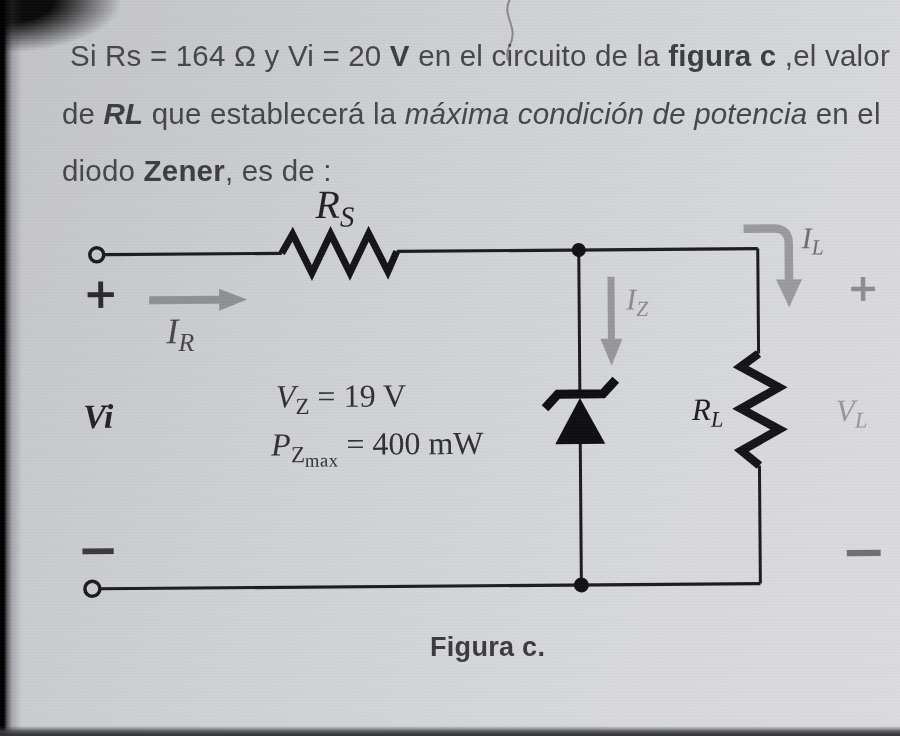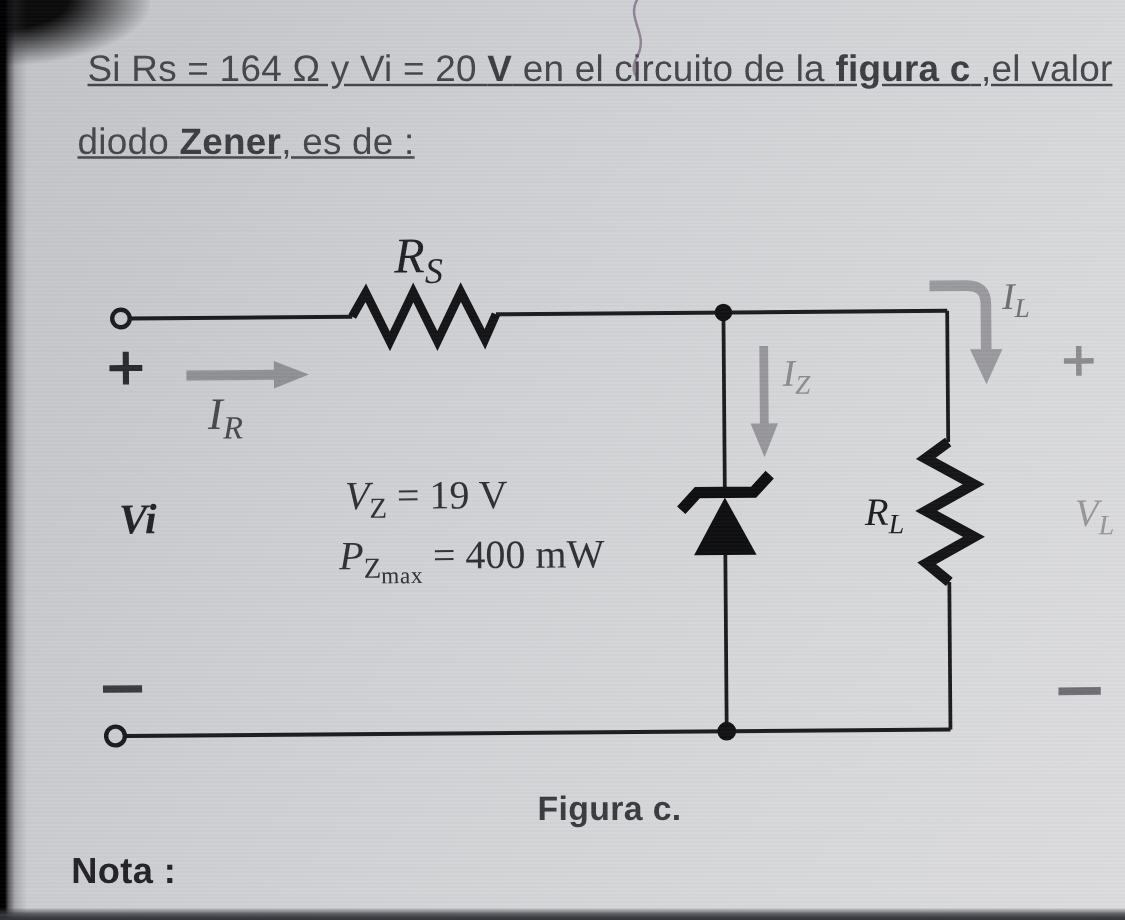--- a/index.html
+++ b/index.html
@@ -16,21 +16,21 @@
   
   .edge-left{position:absolute;left:0;top:0;width:22px;height:100%;
     background:linear-gradient(90deg,#000 0 4px,rgba(15,15,20,.6) 7px,rgba(60,60,68,.25) 12px,rgba(0,0,0,0) 22px);}
   .corner-tl{position:absolute;left:0;top:0;width:120px;height:52px;
     background:radial-gradient(ellipse at 0 0,rgba(0,0,0,.95) 32%,rgba(0,0,0,0) 72%);}
   .edge-bottom{position:absolute;left:0;bottom:0;width:100%;height:10px;
     background:linear-gradient(180deg,rgba(40,40,46,0) 0,rgba(62,63,68,.85) 55%,#2c2d32 100%);}
   
   #question{position:absolute;left:62px;top:27px;width:824px;
     font-size:29.5px;line-height:57.5px;color:#45464b;letter-spacing:.2px;}
-  .qline{white-space:nowrap;text-decoration:underline;}
+  .qline{white-space:nowrap;}
   .qline.first{padding-left:8px;}
   .b{font-weight:700;color:#3c3d42;}
   .i{font-style:italic;}
   .bi{font-weight:700;font-style:italic;color:#3c3d42;}
   
   #circuit{position:absolute;inset:0;transform:rotate(-.45deg);transform-origin:450px 410px;}
   .lbl{position:absolute;font-family:"Liberation Serif",serif;font-style:italic;line-height:1;}
   .lbl sub{font-size:.72em;vertical-align:-.3em;line-height:0;}
   .lbl sub.rom{font-style:normal;}
   .lbl .rest{font-style:normal;}
@@ -40,20 +40,21 @@
   #note{position:absolute;left:57px;top:681px;font-size:29px;font-weight:700;color:#232327;letter-spacing:.3px;}
 </style>
 </head>
 <body>
 
 <div id="page">
   <div id="softwrap">
 
     <div id="question">
       <div class="qline first"><span>Si Rs = 164 Ω y Vi = 20 </span><span class="b">V</span><span> en el circuito de la </span><span class="b">figura c</span><span> ,el valor</span></div>
+      <div class="qline"><span>de </span><span class="bi">RL</span><span> que establecerá la </span><span class="i">máxima condición de potencia</span><span> en el</span></div>
       <div class="qline"><span>diodo </span><span class="b">Zener</span><span>, es de :</span></div>
     </div>
 
     <div id="circuit">
       <svg width="900" height="736" viewBox="0 0 900 736">
 
         <circle cx="98" cy="252" r="7" fill="none" stroke="#1b1b1e" stroke-width="3.5"></circle>
         <circle cx="91" cy="586" r="7.5" fill="none" stroke="#1b1b1e" stroke-width="3.5"></circle>
 
         <path d="M106,252 H283" stroke="#1b1b1e" stroke-width="3.2" fill="none"></path>
@@ -86,35 +87,34 @@
           <path d="M745,231 H775 Q790,231 790,246 V284" fill="none" stroke="#9a9a9e" stroke-width="8.5"></path>
           <polygon points="777,282 790,310 803,282" fill="#9a9a9e"></polygon>
         </g>
 
         <path d="M513,0 c-9,16 9,27 0,45 c-5,9 -3,13 -2,16" fill="none" stroke="rgba(95,65,100,.55)" stroke-width="2"></path>
       </svg>
 
       
       <span class="lbl" style="left:317px;top:184px;font-size:40px;color:#222226;"><span>R</span><sub>S</sub></span>
       <span class="lbl" style="left:167px;top:311px;font-size:36px;color:#47474c;"><span>I</span><sub>R</sub></span>
-      <span class="lbl" style="left:95px;top:397px;font-size:34px;font-weight:600;color:#232327;">Vi</span>
+      <span class="lbl" style="left:83px;top:397px;font-size:34px;font-weight:600;color:#232327;">Vi</span>
       <span class="lbl" style="left:627px;top:286px;font-size:30px;color:#8a8a8f;"><span>I</span><sub>Z</sub></span>
       <span class="lbl" style="left:803px;top:226px;font-size:30px;color:#6e6e73;text-align:center;"><span>I</span><sub>L</sub></span>
       <span class="lbl" style="left:692px;top:396px;font-size:31px;color:#1e1e22;"><span>R</span><sub>L</sub></span>
-      <span class="lbl" style="left:836px;top:398px;font-size:31px;color:#96969a;margin-left:24px;"><span>V</span><sub>L</sub></span>
+      <span class="lbl" style="left:836px;top:398px;font-size:31px;color:#96969a;"><span>V</span><sub>L</sub></span>
       <span class="lbl" style="left:276px;top:379px;font-size:32px;color:#2f2f34;"><span>V</span><sub class="rom">Z</sub><span class="rest"> = 19 V</span></span>
       <span class="lbl" style="left:271px;top:427px;font-size:32px;color:#2f2f34;"><span>P</span><sub class="rom">Z</sub><span class="subsub">max</span><span class="rest"> = 400 mW</span></span>
       
       <span class="sign" style="left:84px;top:270px;font-size:42px;font-weight:700;color:#2a2a2e;">+</span>
       <span class="sign" style="left:76px;top:522px;font-size:50px;font-weight:700;color:#3a3a3e;">−</span>
       <span class="sign" style="left:848px;top:272px;font-size:38px;font-weight:600;color:#8c8c90;">+</span>
       <span class="sign" style="left:840px;top:528px;font-size:54px;font-weight:600;color:#6f6f73;">−</span>
     </div>
 
     <div id="caption">Figura c.</div>
-    <div id="note">Nota :</div>
   </div>
 
   <div class="corner-tl"></div>
   <div class="edge-left"></div>
   <div class="edge-bottom"></div>
   <div id="texture"></div>
 </div>
 
 </body></html>

